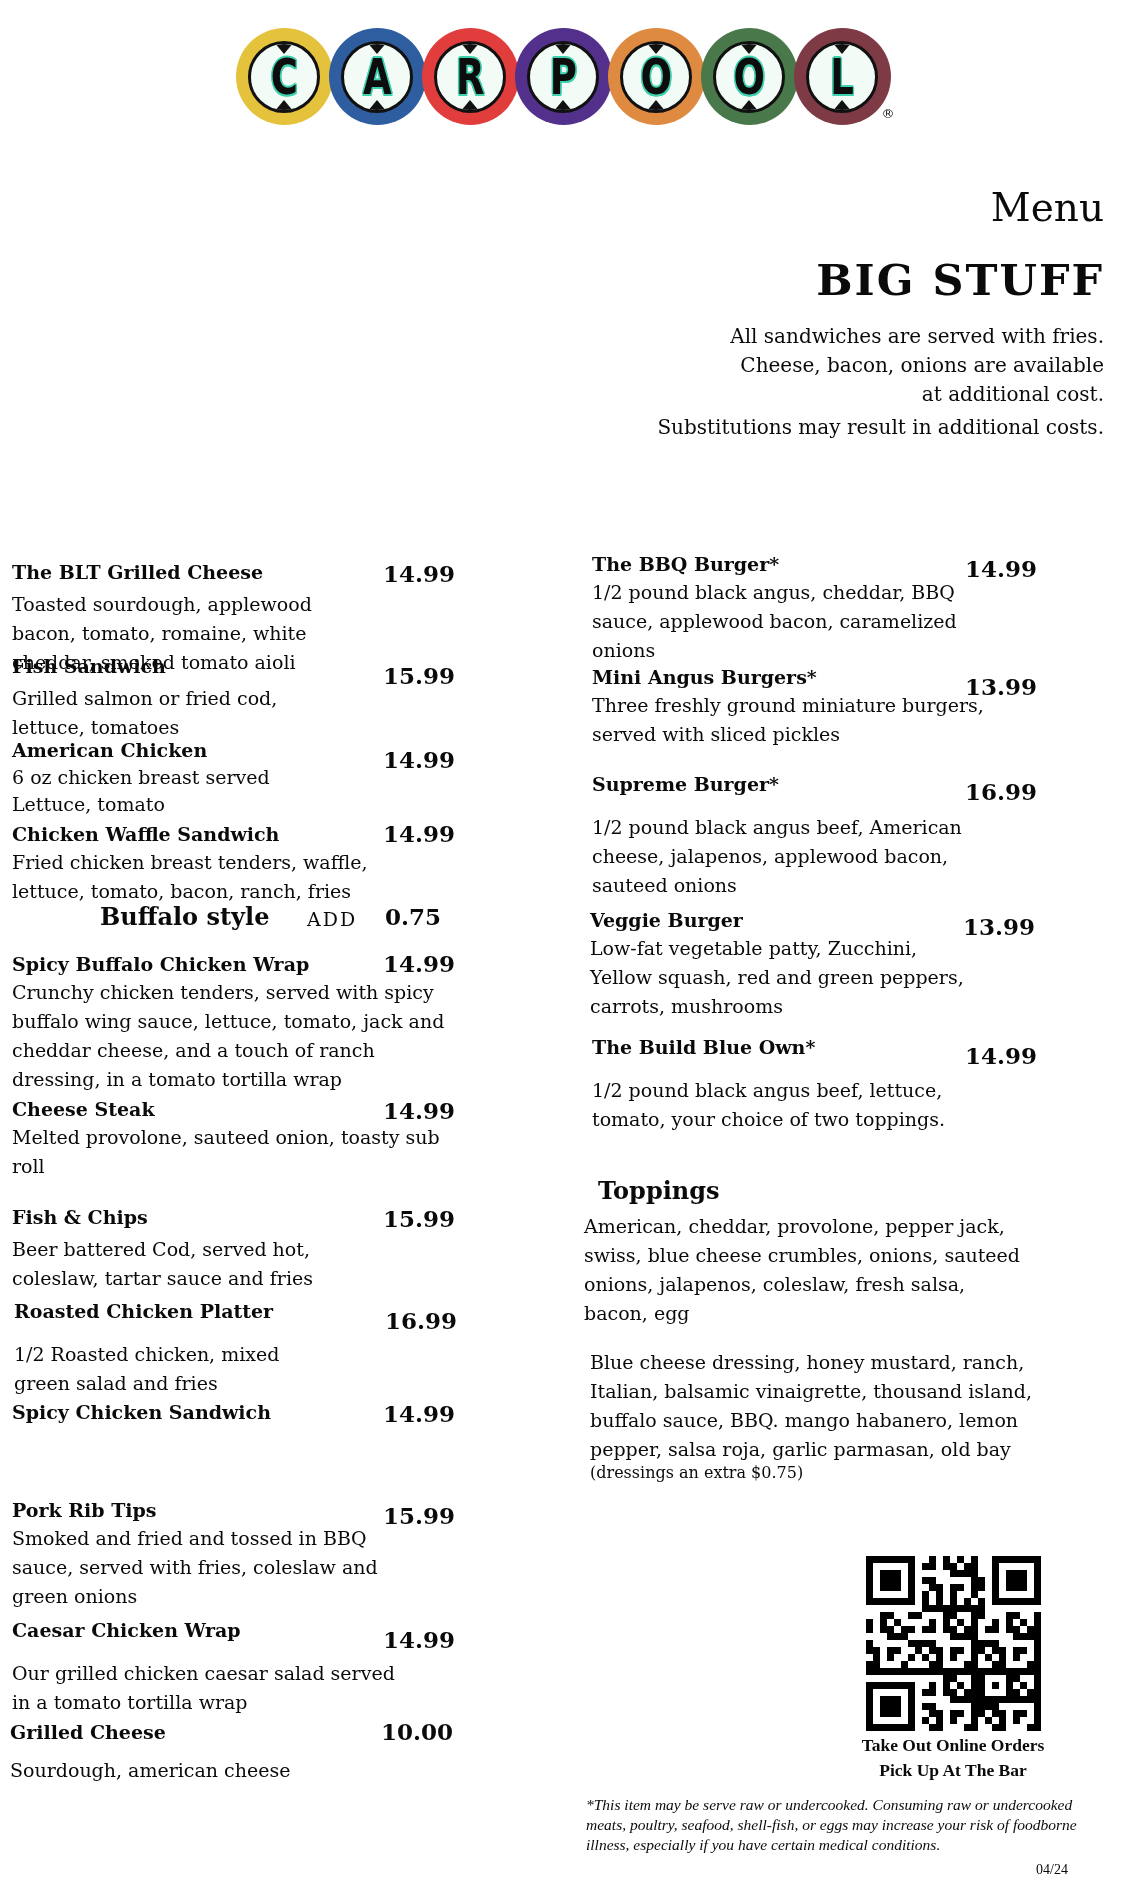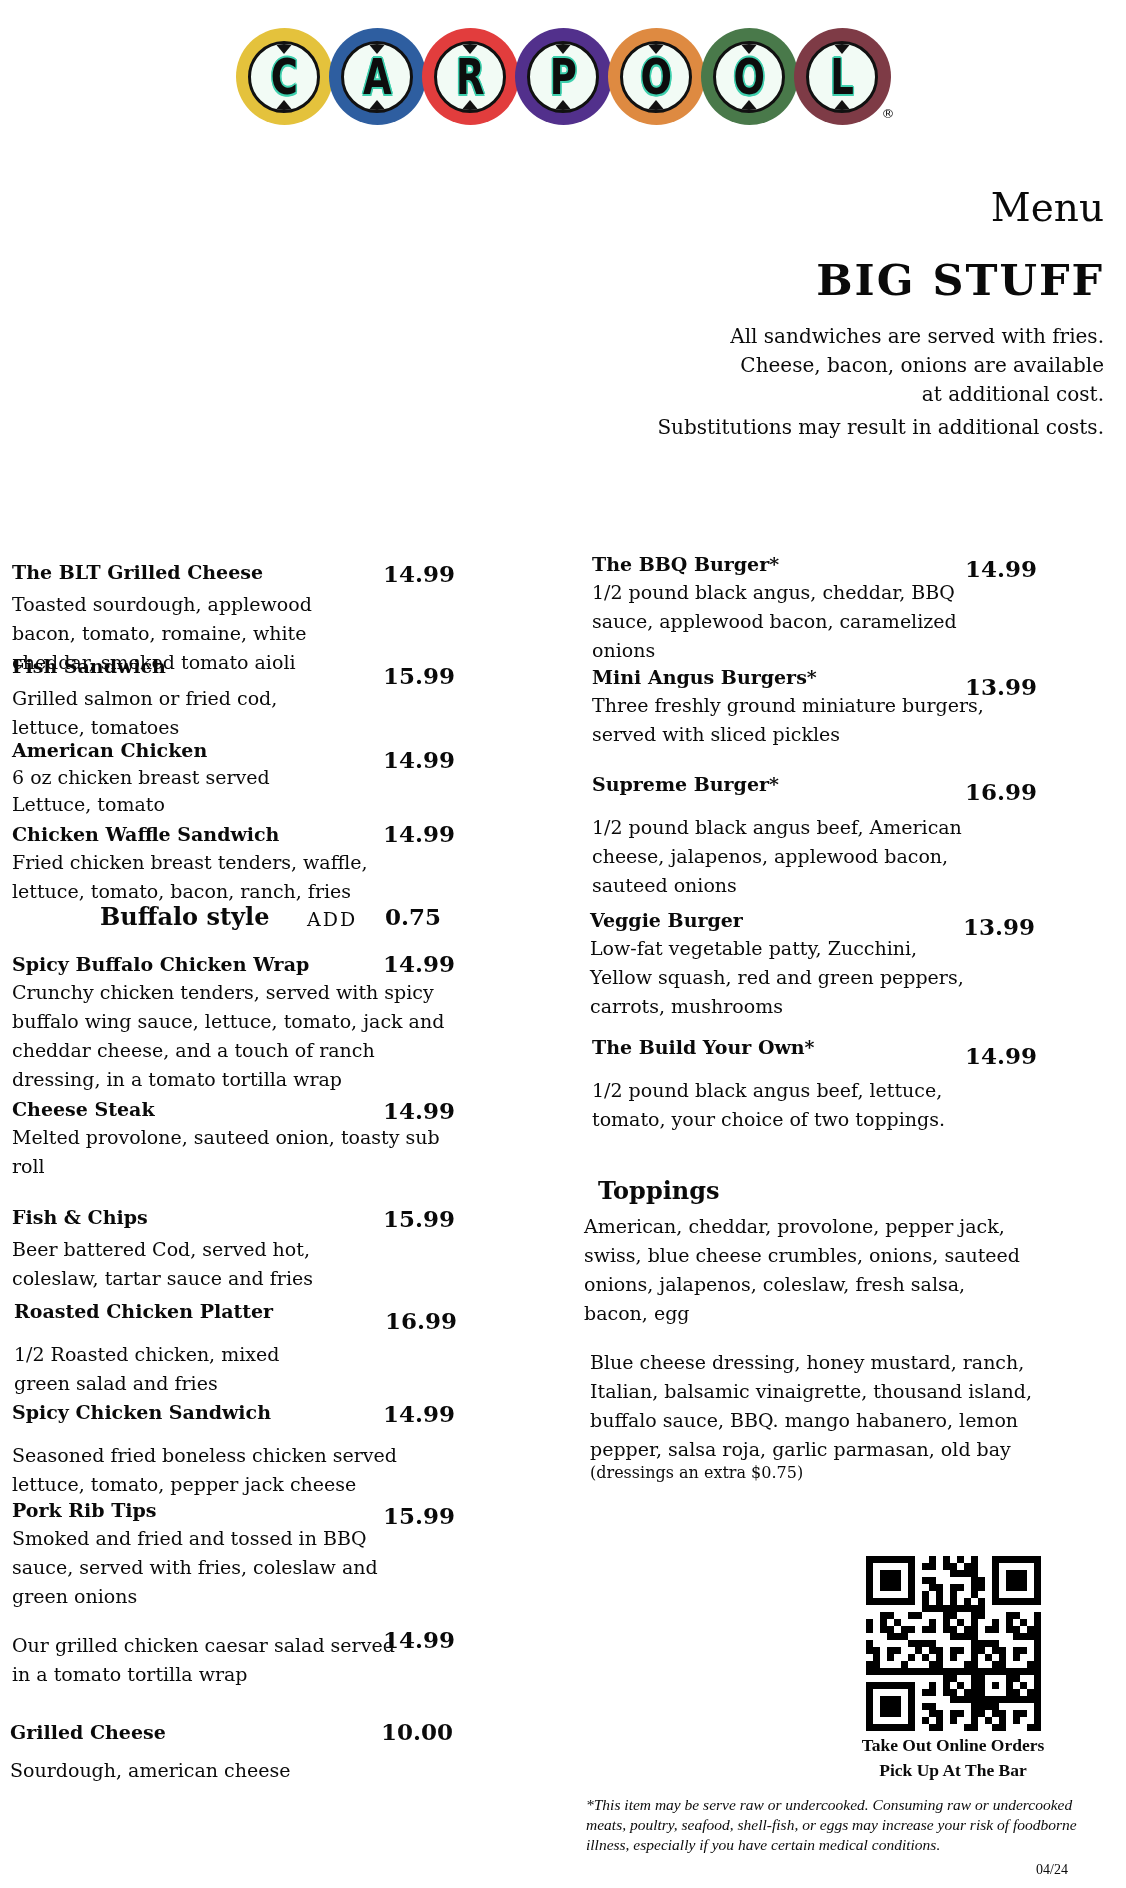--- a/index.html
+++ b/index.html
@@ -161,31 +161,30 @@
   </div>
   <div class="mi left" style="left:14px;top:1297px;width:450px">
     <div class="mi-name">Roasted Chicken Platter</div>
     <div class="mi-price" style="top:10px">16.99</div>
     <div class="mi-desc d2">1/2 Roasted chicken, mixed
 green salad and fries</div>
   </div>
   <div class="mi left" style="left:12px;top:1398px;width:450px">
     <div class="mi-name">Spicy Chicken Sandwich</div>
     <div class="mi-price">14.99</div>
-    <div class="mi-desc d2">Seasoned fried boneless chicken served
-lettuce, tomato, pepper jack cheese</div>
   </div>
   <div class="mi left" style="left:12px;top:1496px;width:450px">
     <div class="mi-name">Pork Rib Tips</div>
     <div class="mi-price" style="top:6px">15.99</div>
     <div class="mi-desc d0">Smoked and fried and tossed in BBQ
 sauce, served with fries, coleslaw and
 green onions</div>
   </div>
   <div class="mi left" style="left:12px;top:1616px;width:450px">
+    <div class="mi-name">Caesar Chicken Wrap</div>
     <div class="mi-price" style="top:10px">14.99</div>
     <div class="mi-desc d2">Our grilled chicken caesar salad served
 in a tomato tortilla wrap</div>
   </div>
   <div class="mi left" style="left:10px;top:1718px;width:450px">
     <div class="mi-name">Grilled Cheese</div>
     <div class="mi-price" style="top:0">10.00</div>
     <div class="mi-desc d3">Sourdough, american cheese</div>
   </div>
 
@@ -210,21 +209,21 @@
 sauteed onions</div>
   </div>
   <div class="mi right" style="left:590px;top:906px;width:450px">
     <div class="mi-name">Veggie Burger</div>
     <div class="mi-price" style="top:7px">13.99</div>
     <div class="mi-desc d0">Low-fat vegetable patty, Zucchini,
 Yellow squash, red and green peppers,
 carrots, mushrooms</div>
   </div>
   <div class="mi right" style="left:592px;top:1033px;width:450px">
-    <div class="mi-name">The Build Your Own*</div>
+    <div class="mi-name">The Build Blue Own*</div>
     <div class="mi-price" style="top:9px">14.99</div>
     <div class="mi-desc d2">1/2 pound black angus beef, lettuce,
 tomato, your choice of two toppings.</div>
   </div>
 
   <div class="toppings-title">Toppings</div>
   <div class="toppings-list">American, cheddar, provolone, pepper jack,
 swiss, blue cheese crumbles, onions, sauteed
 onions, jalapenos, coleslaw, fresh salsa,
 bacon, egg</div>

